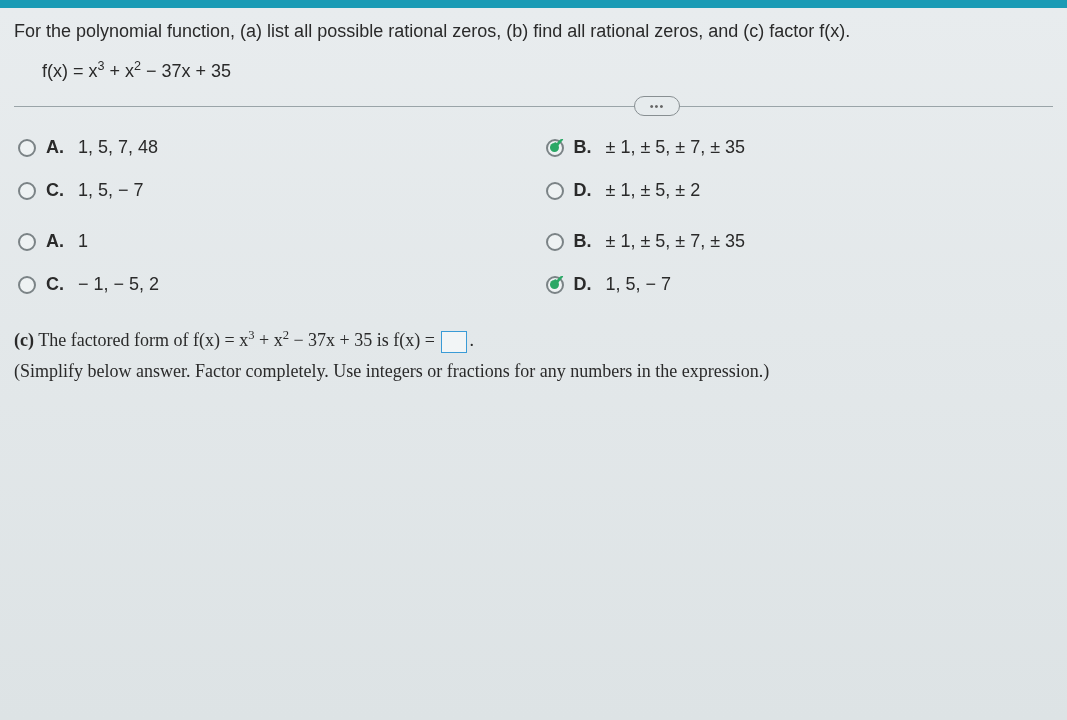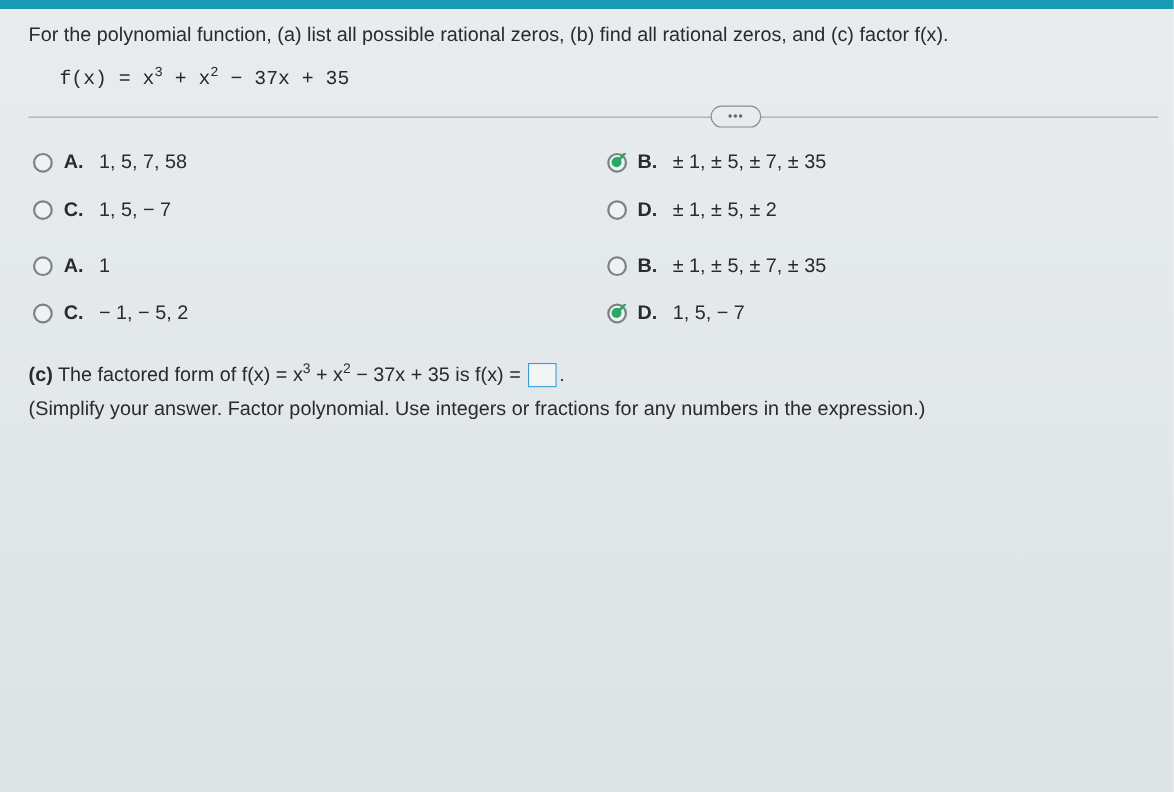--- a/index.html
+++ b/index.html
@@ -5,27 +5,27 @@
   * { box-sizing: border-box; margin: 0; padding: 0; }
   html, body { width: 1067px; height: 720px; }
   body {
     font-family: Arial, Helvetica, sans-serif;
     background: linear-gradient(180deg, #1a9bb5 0%, #1a9bb5 8px, #e8ecee 8px, #dde3e5 100%);
     color: #2a2a2a;
     font-size: 18px;
     overflow: hidden;
   }
   .page {
-    padding: 18px 14px 14px 26px;
+    padding: 18px 14px 14px 14px;
   }
   .question-stem { margin-bottom: 14px; line-height: 1.5; }
   .formula {
     margin: 14px 0 0 28px;
     font-size: 18px;
-    font-family: Liberation Mono, monospace;
+    font-family: Liberation Sans, sans-serif;
   }
   sup { font-size: 0.7em; vertical-align: super; }
   .hr-wrap {
     position: relative;
     margin: 24px 0 30px 0;
     height: 1px;
   }
   .hr-line {
     border: none;
     border-top: 1px solid #9aa4a8;
@@ -82,21 +82,21 @@
   .check {
     position: absolute;
     top: -6px;
     right: -3px;
     color: #2ba866;
     font-size: 14px;
     font-weight: bold;
   }
   .opt .letter { font-weight: bold; min-width: 22px; }
   .opt .text { }
-  .part-c { margin-top: 4px; line-height: 1.7; }
+  .part-c { margin-top: 4px; line-height: 1.7; font-family: Liberation Serif, serif; }
   .answer-box {
     display: inline-block;
     width: 26px;
     height: 22px;
     border: 1.5px solid #3a9bd6;
     background: #f2f5f6;
     vertical-align: middle;
     margin: 0 2px;
   }
 </style>
@@ -118,21 +118,21 @@
     <div class="pill">
       <span class="dots">•••</span>
     </div>
   </div>
 
 
   <div class="options">
     <div class="opt">
       <span class="radio"></span>
       <span class="letter">A.</span>
-      <span class="text">1, 5, 7, 58</span>
+      <span class="text">1, 5, 7, 48</span>
     </div>
     <div class="opt">
       <span class="radio selected">
           <span class="check">✔</span>
         </span>
       <span class="letter">B.</span>
       <span class="text">± 1, ± 5, ± 7, ± 35</span>
     </div>
     <div class="opt">
       <span class="radio"></span>
@@ -169,16 +169,16 @@
         </span>
       <span class="letter">D.</span>
       <span class="text">1, 5, − 7</span>
     </div>
   </div>
 
   <div class="part-c">
     <div>
       <b>(c)</b><span> The factored form of f(x) = x</span><sup>3</sup><span> + x</span><sup>2</sup><span> − 37x + 35 is f(x) = </span><span class="answer-box"></span><span>.</span>
     </div>
-    <div>(Simplify your answer. Factor polynomial. Use integers or fractions for any numbers in the expression.)</div>
+    <div>(Simplify below answer. Factor completely. Use integers or fractions for any numbers in the expression.)</div>
   </div>
 
 </div>
 
 </body></html>

